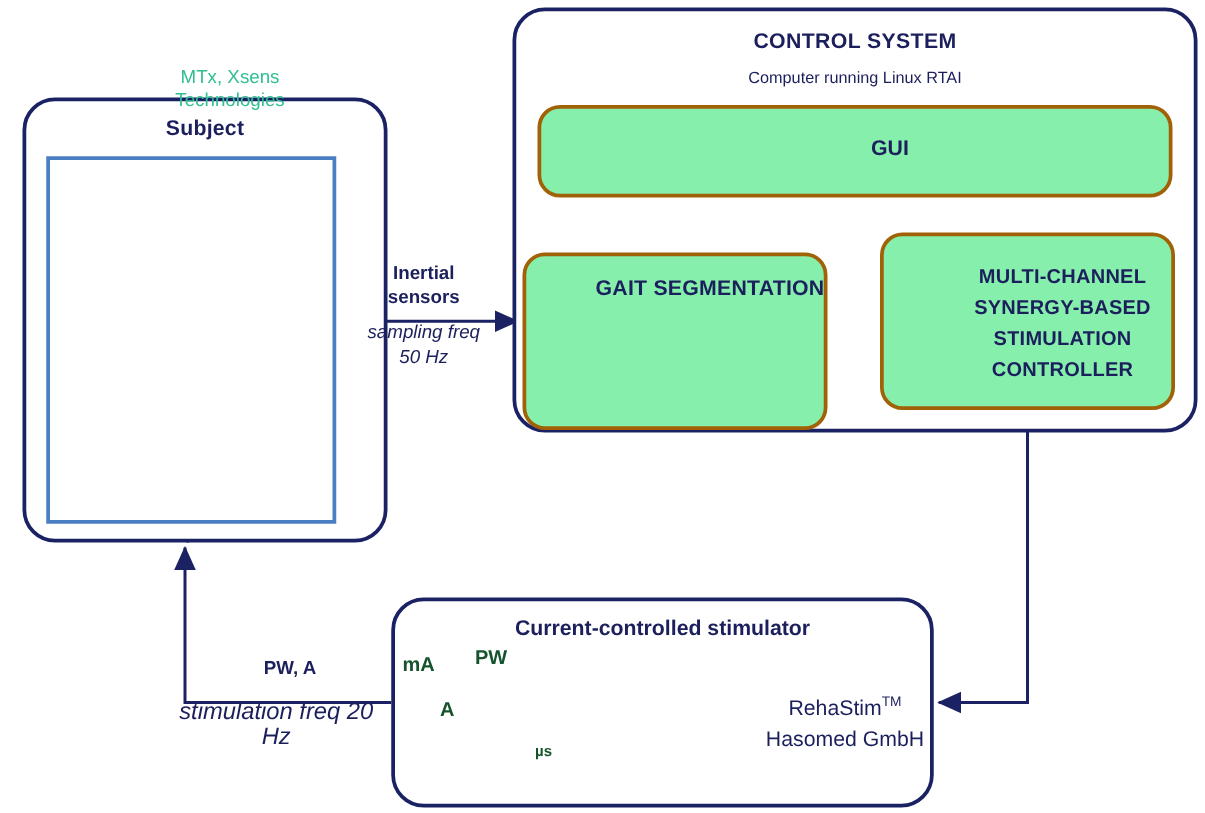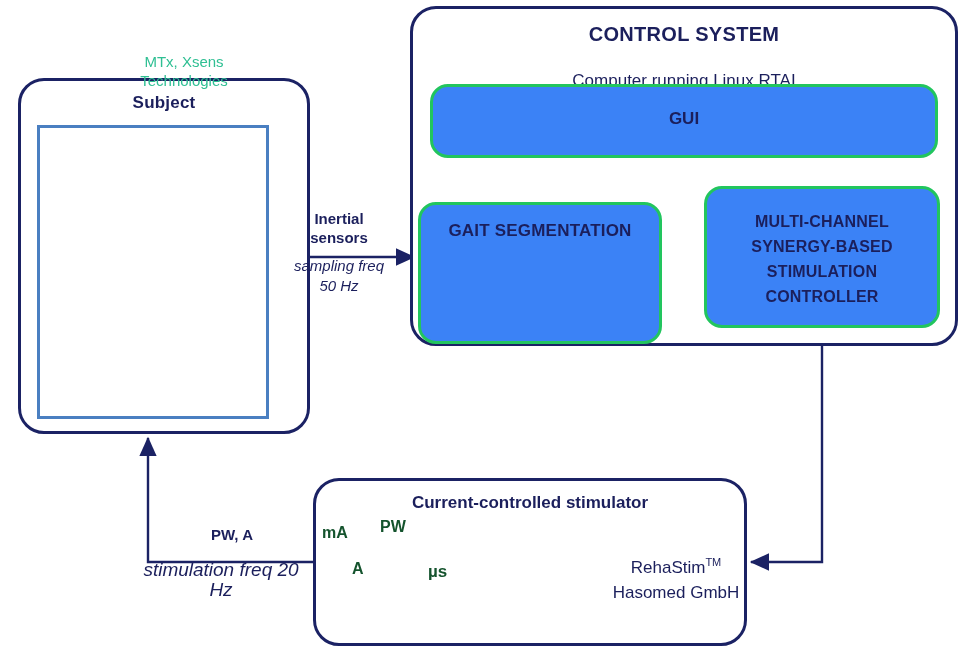--- a/index.html
+++ b/index.html
@@ -4,38 +4,38 @@
 <style>
   html,body{margin:0;padding:0;background:#ffffff;}
   body{width:964px;height:650px;overflow:hidden;
        font-family:"Liberation Sans",sans-serif;color:#1b1f5c;}
   #root{position:relative;width:964px;height:650px;}
 
   .svglayer{position:absolute;left:0;top:0;width:964px;height:650px;}
 
   .box{position:absolute;box-sizing:border-box;border:3px solid #1b2264;
        border-radius:26px;background:#ffffff;}
-  .box-inner{position:absolute;box-sizing:border-box;border:3px solid #22c55e;
-       border-radius:18px;background:#3b82f6;}
+  .box-inner{position:absolute;box-sizing:border-box;border:3px solid #a16207;
+       border-radius:18px;background:#86efac;padding-left:28px;}
 
   .ttl{position:absolute;width:100%;text-align:center;font-weight:bold;}
 
   
   #subject-box{left:18px;top:78px;width:292px;height:356px;}
   #subject-title{top:12px;font-size:17px;letter-spacing:.2px;}
   #subject-scene{position:absolute;left:16px;top:44px;width:232px;height:294px;
        border:3px solid #4a7fc1;box-sizing:border-box;}
   #mtx-label{position:absolute;left:124px;top:52px;width:120px;text-align:center;
        font-size:15px;line-height:19px;color:#2fbf93;}
 
   
   #control-box{left:410px;top:6px;width:548px;height:340px;}
-  #control-title{top:14px;font-size:20px;letter-spacing:.3px;}
-  #control-sub{position:absolute;top:62px;width:100%;text-align:center;
-       font-size:17px;font-weight:normal;}
+  #control-title{top:14px;font-size:17px;letter-spacing:.3px;}
+  #control-sub{position:absolute;top:45px;width:100%;text-align:center;
+       font-size:13px;font-weight:normal;}
   #gui-box{left:430px;top:84px;width:508px;height:74px;}
   #gui-title{top:22px;font-size:17px;}
 
   #gait-box{left:418px;top:202px;width:244px;height:142px;}
   #gait-title{top:16px;font-size:17px;letter-spacing:.2px;}
 
   #ctrl-box{left:704px;top:186px;width:236px;height:142px;}
   #ctrl-title{top:20px;font-size:16px;line-height:25px;letter-spacing:.2px;}
 
   
@@ -53,21 +53,21 @@
        line-height:20px;}
   #pwa-lab{left:172px;top:526px;width:120px;font-size:15px;font-weight:bold;}
   #stimfreq-lab{left:136px;top:560px;width:170px;font-size:19px;font-style:italic;
        line-height:20px;}
 
   
   .wf-lab{position:absolute;color:#14532d;font-weight:bold;}
   #wf-mA{left:322px;top:524px;font-size:16px;}
   #wf-PW{left:380px;top:518px;font-size:16px;}
   #wf-A{left:352px;top:560px;font-size:16px;}
-  #wf-us{left:428px;top:562px;font-size:17px;}
+  #wf-us{left:428px;top:594px;font-size:12px;}
 </style>
 </head>
 <body>
 
 <div id="root">
 
   <svg class="svglayer" viewBox="0 0 964 650">
     <defs>
       <marker id="ah" markerWidth="9" markerHeight="9" refX="7.5" refY="4" orient="auto">
         <path d="M0,0.4 L8,4 L0,7.6" fill="none" stroke="#1b2264" stroke-width="1.7"></path>

